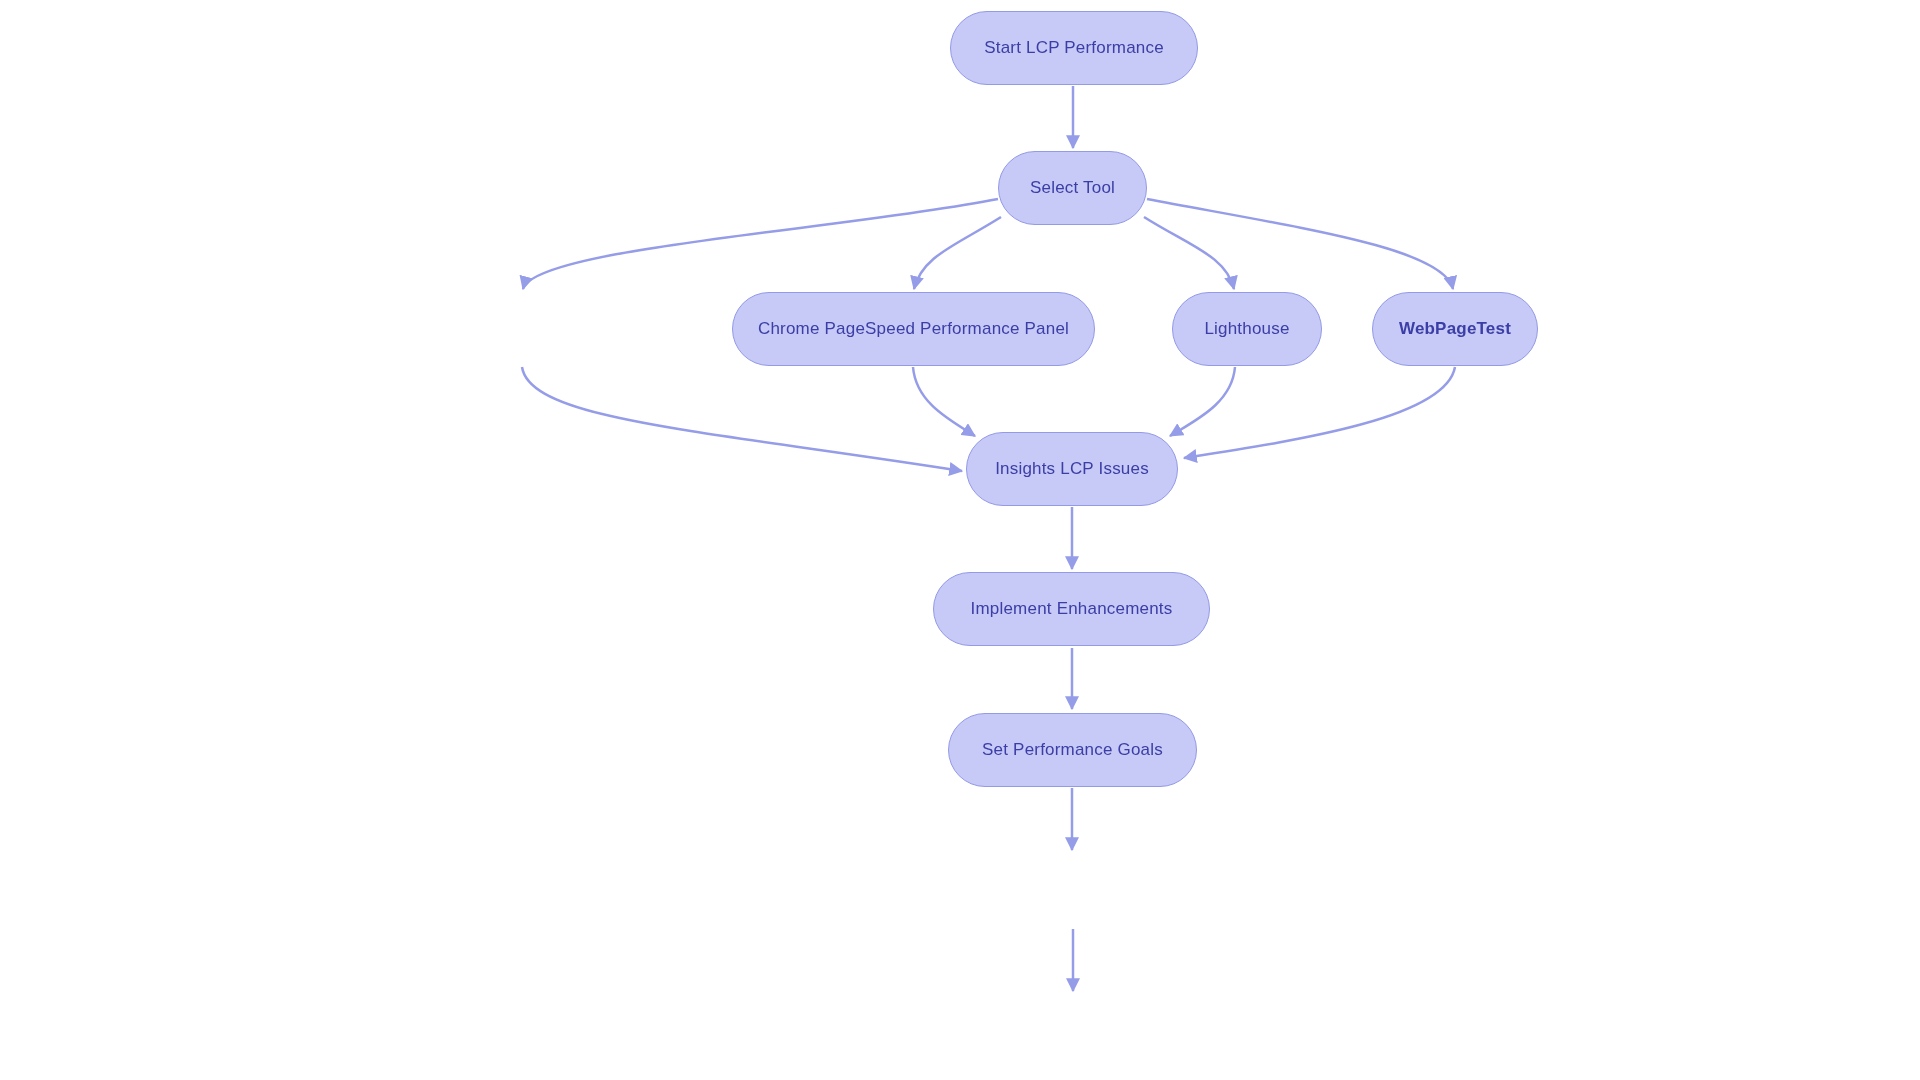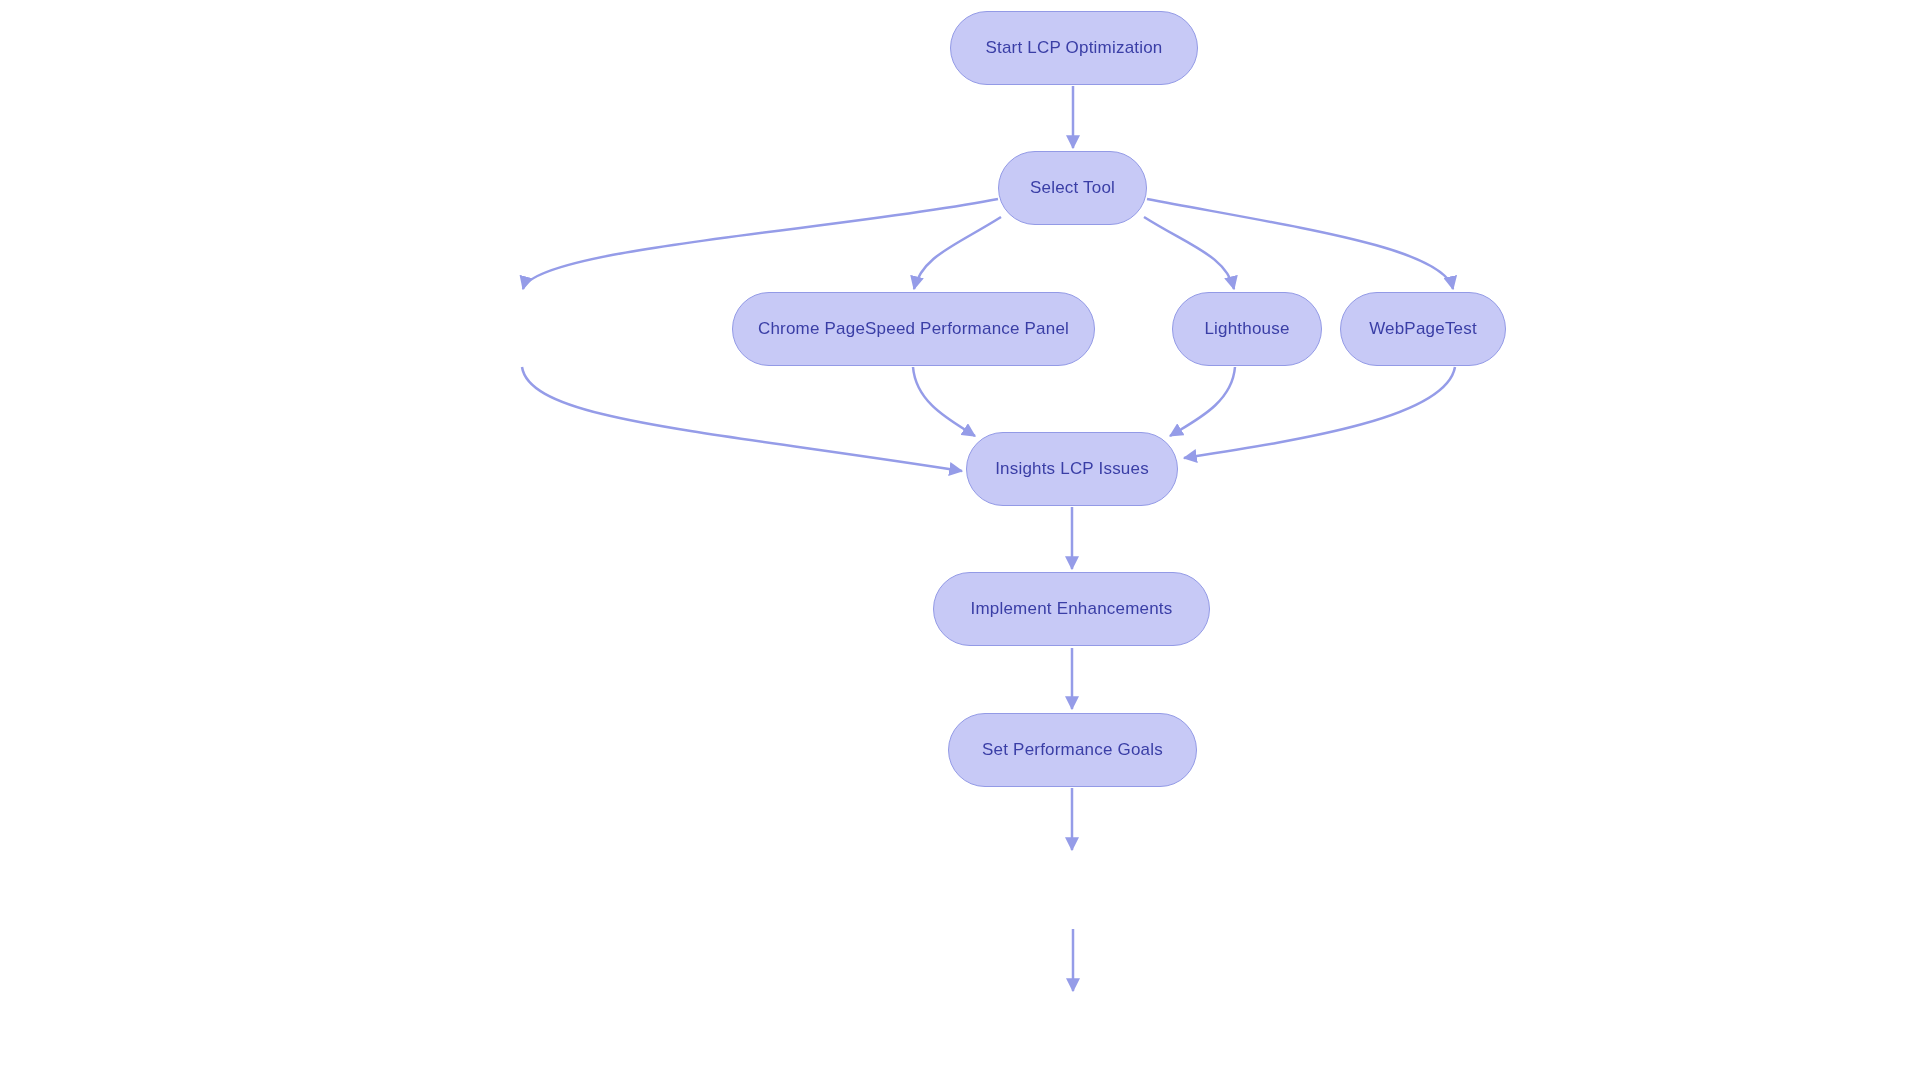--- a/index.html
+++ b/index.html
@@ -43,21 +43,21 @@
     white-space: nowrap;
     text-align: center;
     letter-spacing: 0.2px;
   }
   
   .n-start      { left: 950px;  top: 11px;  width: 248px; }
   .n-select     { left: 998px;  top: 151px; width: 149px; }
   .n-gpi        { left: 380px;  top: 292px; width: 283px; }
   .n-chrome     { left: 732px;  top: 292px; width: 363px; }
   .n-lighthouse { left: 1172px; top: 292px; width: 150px; }
-  .n-wpt        { left: 1340px; top: 292px; width: 166px; }
+  .n-wpt        { left: 1372px; top: 292px; width: 166px; font-weight: bold; }
   .n-identify   { left: 966px;  top: 432px; width: 212px; }
   .n-implement  { left: 933px;  top: 572px; width: 277px; }
   .n-setgoals   { left: 948px;  top: 713px; width: 249px; }
   .n-achieve    { left: 913px;  top: 854px; width: 320px; }
   .n-end        { left: 953px;  top: 995px; width: 239px; }
 </style>
 </head>
 <body>
 
 <div class="canvas">
@@ -76,21 +76,21 @@
     <path class="edge" marker-end="url(#arrow)" d="M 522 367 C 530 420, 700 430, 962 471"></path>
     <path class="edge" marker-end="url(#arrow)" d="M 913 367 C 916 403, 950 420, 975 436"></path>
     <path class="edge" marker-end="url(#arrow)" d="M 1235 367 C 1232 403, 1196 420, 1170 436"></path>
     <path class="edge" marker-end="url(#arrow)" d="M 1455 367 C 1446 418, 1300 440, 1184 458"></path>
     <path class="edge" marker-end="url(#arrow)" d="M 1072 507 L 1072 569"></path>
     <path class="edge" marker-end="url(#arrow)" d="M 1072 648 L 1072 709"></path>
     <path class="edge" marker-end="url(#arrow)" d="M 1072 788 L 1072 850"></path>
     <path class="edge" marker-end="url(#arrow)" d="M 1073 929 L 1073 991"></path>
   </svg>
 
-  <div class="node n-start">Start LCP Optimization</div>
+  <div class="node n-start">Start LCP Performance</div>
   <div class="node n-select">Select Tool</div>
   <div class="node n-chrome">Chrome PageSpeed Performance Panel</div>
   <div class="node n-lighthouse">Lighthouse</div>
   <div class="node n-wpt">WebPageTest</div>
   <div class="node n-identify">Insights LCP Issues</div>
   <div class="node n-implement">Implement Enhancements</div>
   <div class="node n-setgoals">Set Performance Goals</div>
 
 </div>
 

